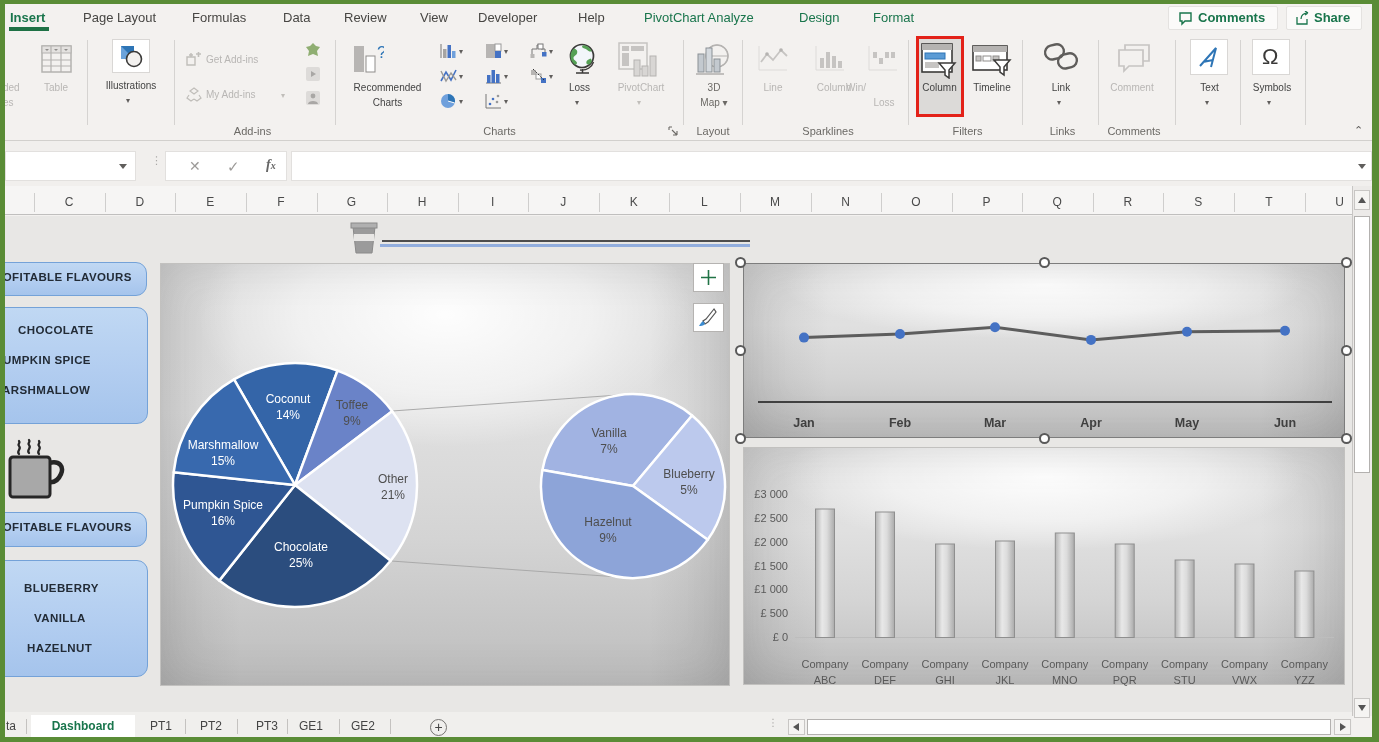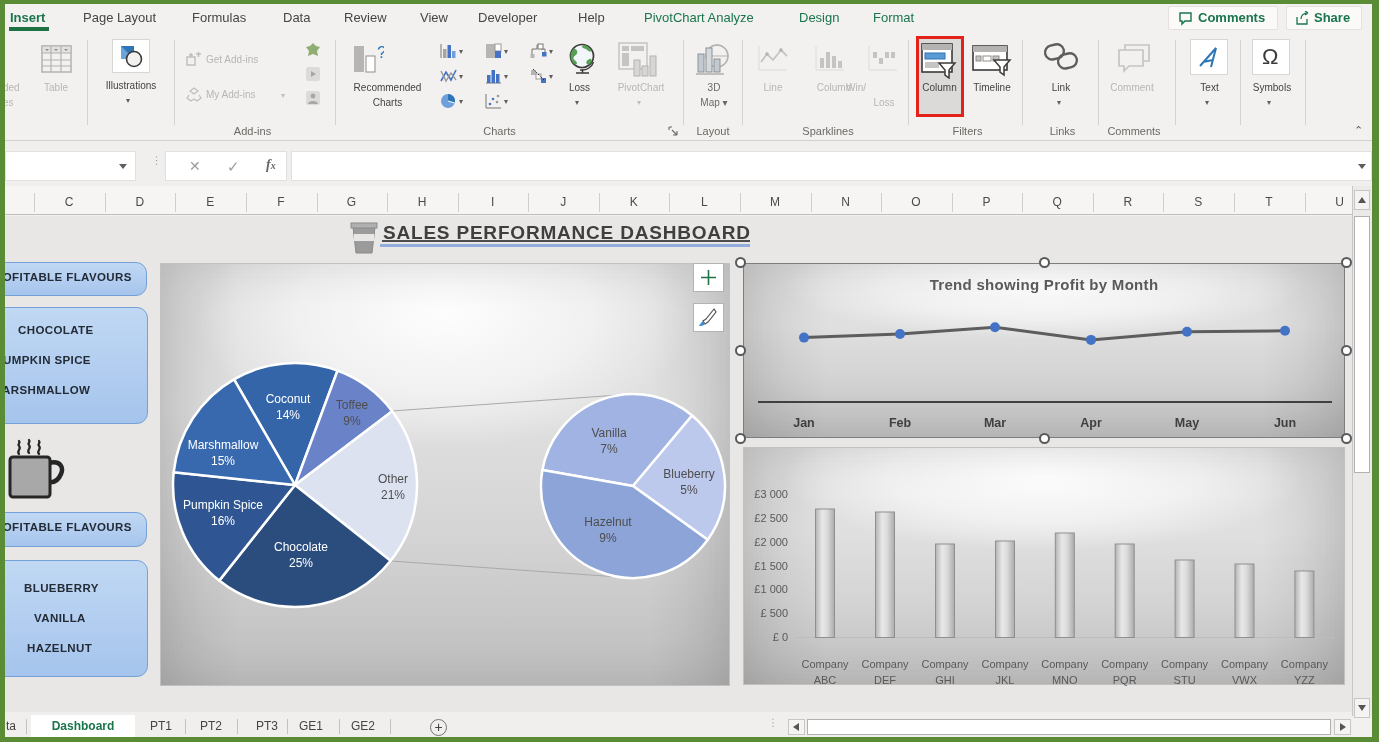--- a/index.html
+++ b/index.html
@@ -350,21 +350,20 @@
 <div class="colsep" style="left:1375.0px;"></div>
 </div>
 
 <div class="abs" style="left:5px;top:216px;width:1347px;height:496px;background:#e8e7e5;"></div>
 
 <svg class="abs" style="left:349px;top:221px;" width="30" height="34" viewBox="0 0 30 34">
  <path d="M4 6 h22 l-3 26 h-16 z" fill="#9b9b9b" stroke="#8a8a8a"></path>
  <rect x="2" y="2" width="26" height="5" fill="#b0b0b0" stroke="#8a8a8a"></rect>
  <rect x="5" y="13" width="20" height="7" fill="#e8e7e5"></rect>
 </svg>
-<span class="abs" style="left:383px;top:222px;font-size:19px;font-weight:bold;color:#3f3f3f;letter-spacing:0.8px;white-space:nowrap;">SALES PERFORMANCE DASHBOARD</span>
 <div class="abs" style="left:382px;top:240px;width:368px;height:2px;background:#4d4d4d;"></div>
 <div class="abs" style="left:380px;top:244px;width:370px;height:3px;background:#92aede;"></div>
 
 <div class="slicerbox" style="left:-12px;top:262px;width:159px;height:34px;"></div>
 <span class="abs slicertxt" style="left:-14px;top:271px;z-index:6;white-space:nowrap;">PROFITABLE FLAVOURS</span>
 <div class="slicerbox" style="left:-12px;top:307px;width:160px;height:117px;"></div>
 <span class="abs slicertxt" style="left:18px;top:324px;z-index:6;white-space:nowrap;">CHOCOLATE</span>
 <span class="abs slicertxt" style="left:-5px;top:354px;z-index:6;white-space:nowrap;">PUMPKIN SPICE</span>
 <span class="abs slicertxt" style="left:-8px;top:384px;z-index:6;white-space:nowrap;">MARSHMALLOW</span>
 <svg class="abs" style="left:8px;top:438px;" width="58" height="62" viewBox="0 0 58 62">
@@ -431,21 +430,20 @@
 <svg class="abs" style="left:699px;top:268px;z-index:8;" width="19" height="19" viewBox="0 0 19 19">
       <path d="M9.5 2 v15 M2 9.5 h15" stroke="#217346" stroke-width="1.6"></path>
     </svg>
 <div class="abs" style="left:693px;top:303px;width:31px;height:29px;background:#fff;border:1px solid #b5b3b1;z-index:7;"></div>
 <svg class="abs" style="left:698px;top:307px;z-index:8;" width="21" height="21" viewBox="0 0 21 21">
       <path d="M16 2 L8 12 l-3 2 2 3 3-2 8-10 z" fill="none" stroke="#555" stroke-width="1.2"></path>
       <path d="M5 14 l2 3 c-2 2-4 2-6 2 c1-2 2-3 4-5 z" fill="#3b8bd0"></path>
     </svg>
 
 <div class="panel" style="left:743px;top:263px;width:602px;height:175px;border:1px solid #7d7d7d;">
- <div class="ctitle" style="top:12px;">Trend showing Profit by Month</div>
  <svg width="602" height="175" viewBox="0 0 602 175" style="position:absolute;left:0;top:0;">
   <polyline points="60,73.6 156,70 251,63.2 347,75.9 443,67.7 541,66.8" fill="none" stroke="#5d5d5d" stroke-width="3"></polyline>
   <g fill="#4472c4">
    <circle cx="60" cy="73.6" r="5"></circle>
           <circle cx="156" cy="70" r="5"></circle>
           <circle cx="251" cy="63.2" r="5"></circle>
    <circle cx="347" cy="75.9" r="5"></circle>
           <circle cx="443" cy="67.7" r="5"></circle>
           <circle cx="541" cy="66.8" r="5"></circle>
   </g>

